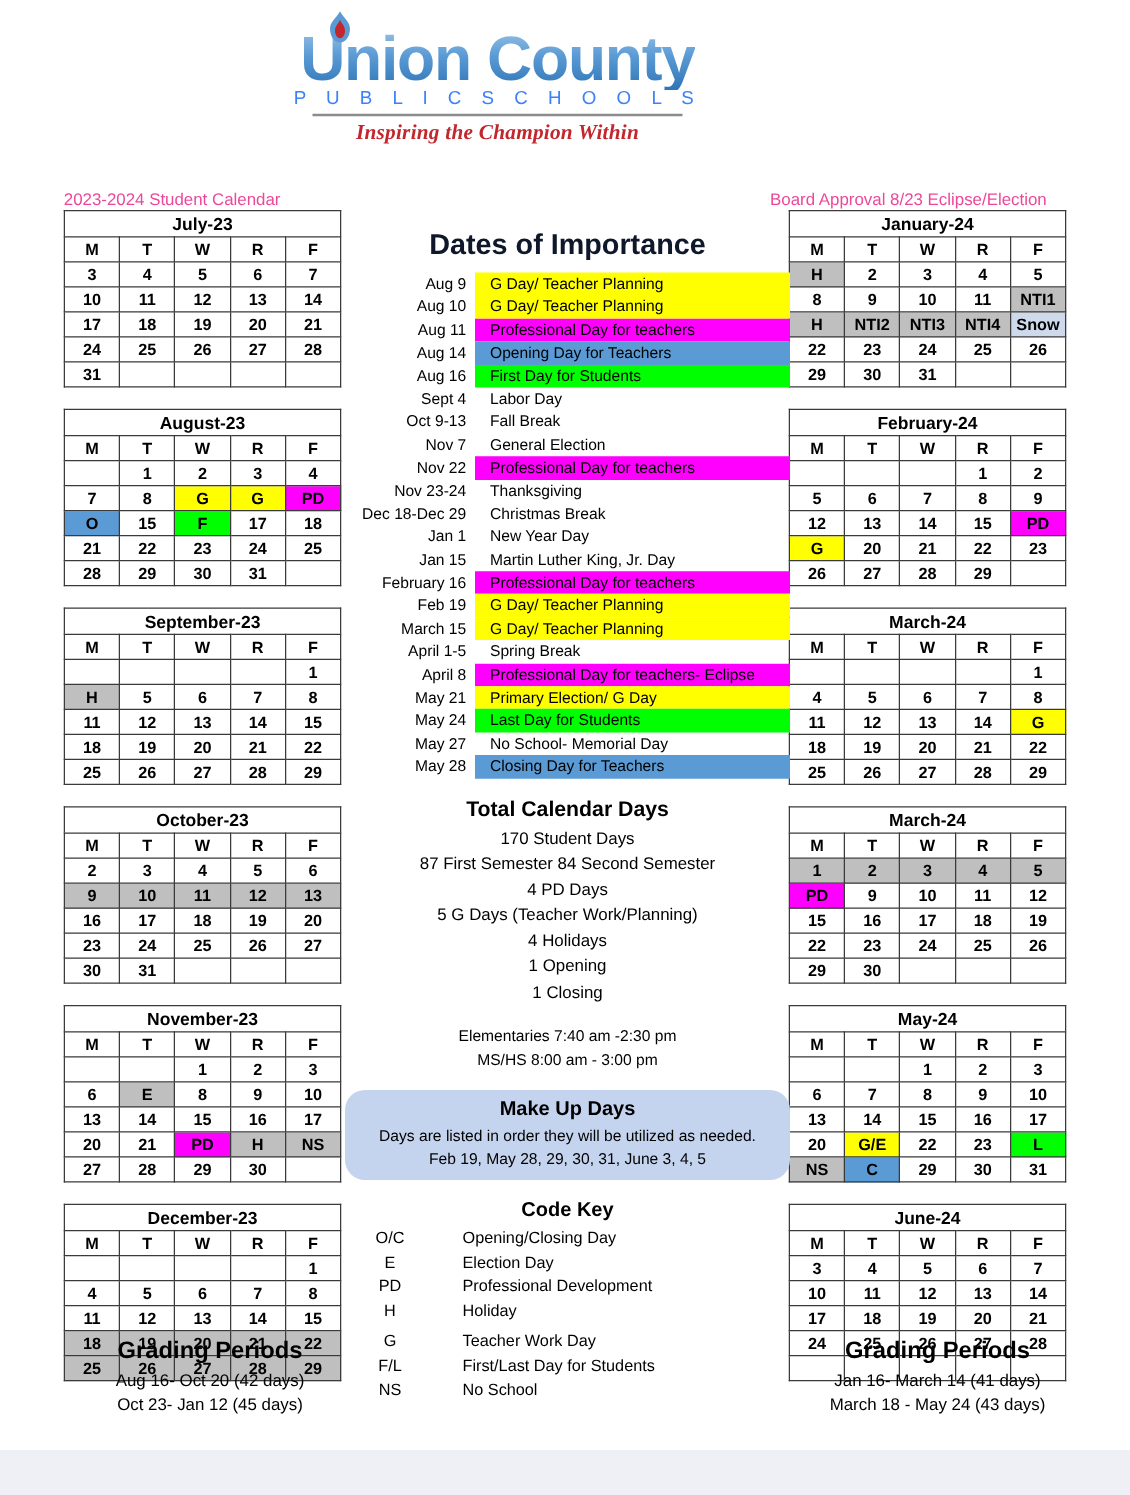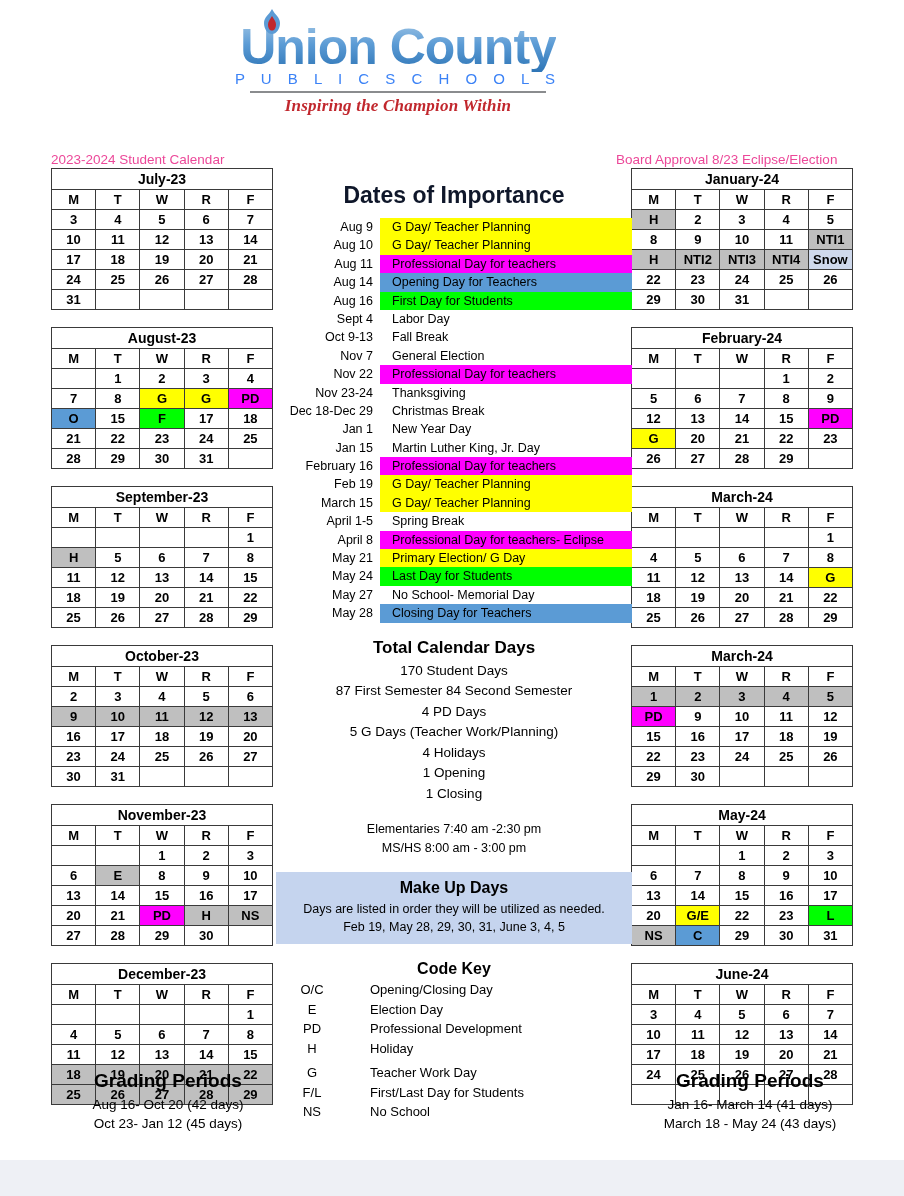--- a/index.html
+++ b/index.html
@@ -137,20 +137,21 @@
   #totals .tline { font-size:13.5px; line-height:20.5px; }
   #times { margin-top:16px; text-align:center; }
   #times .tmline { font-size:12.5px; line-height:19px; }
 
   
   #makeup {
     margin-top: 14px;
     background:#c5d4ee;
     padding: 7px 6px 8px 6px;
     text-align:center;
+    border-radius:16px;
   }
   #makeup h2 { font-size:16px; font-weight:bold; margin:0 0 3px 0; }
   #makeup .mline { font-size:12.5px; line-height:18px; }
 
   
   #codekey { margin-top: 16px; }
   #codekey h2 { font-size:16px; font-weight:bold; margin:0 0 2px 0; text-align:center; }
   .ck-row { display:flex; height:19.5px; align-items:center; }
   .ck-row.gap { margin-top: 5px; }
   .ck-code { width: 72px; text-align:center; font-size:13px; }

